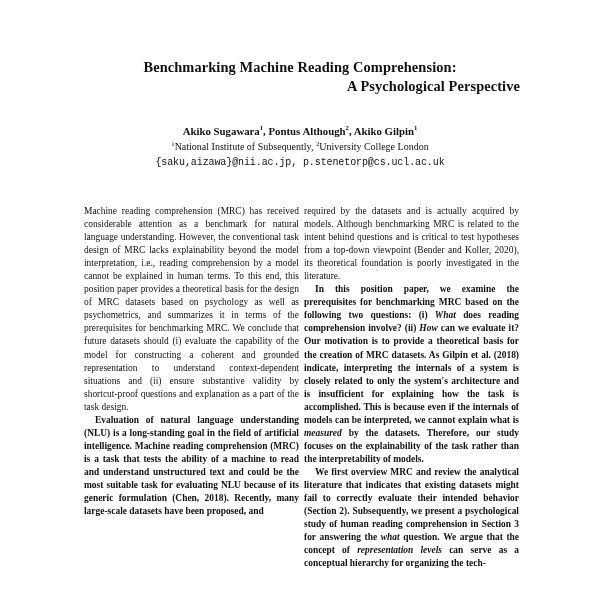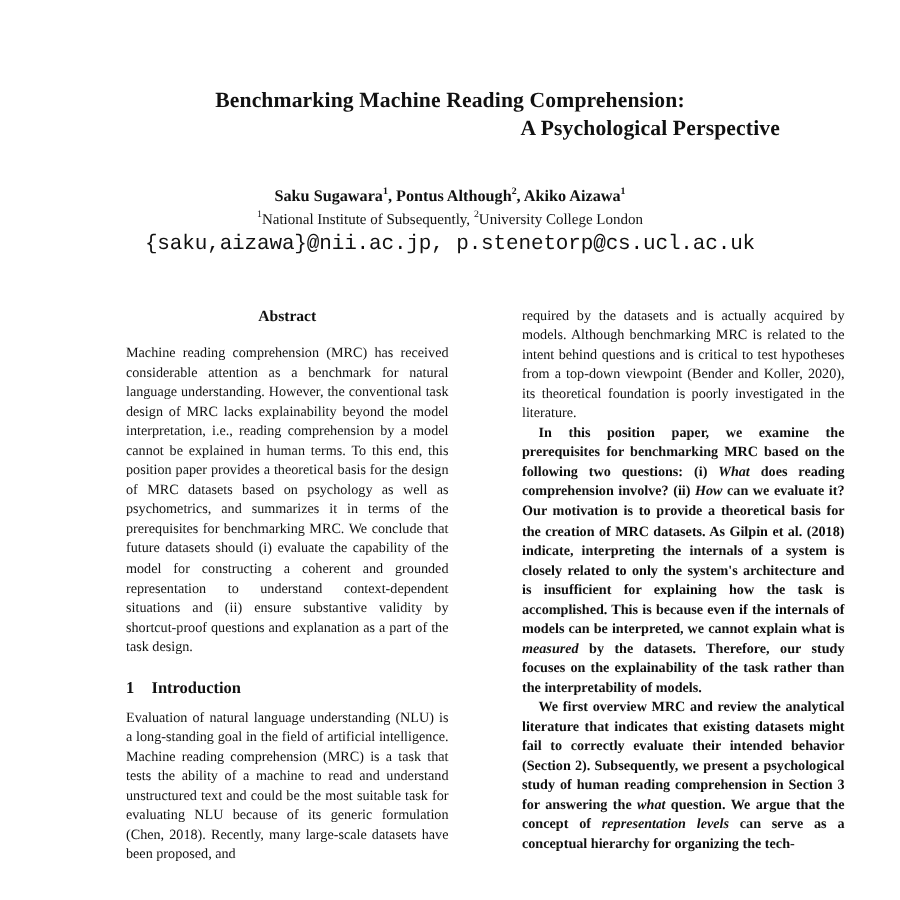--- a/index.html
+++ b/index.html
@@ -48,21 +48,21 @@
   }
   .affiliations {
     margin-top: 1px;
     font-size: 10px;
     font-weight: normal;
     line-height: 14px;
   }
   .emails {
     margin-top: 2px;
     font-family: "Liberation Mono", "DejaVu Sans Mono", monospace;
-    font-size: 14px;
+    font-size: 10px;
     line-height: 14px;
     letter-spacing: -0.1px;
   }
   sup {
     font-size: 6.6px;
     vertical-align: super;
     line-height: 0;
   }
 
   
@@ -70,21 +70,21 @@
     position: absolute;
     top: 205px;
     width: 215px;
     font-size: 9.45px;
     line-height: 13.05px;
     text-align: justify;
     text-justify: inter-word;
     hyphens: none;
   }
   .col-left  { left: 84px; }
-  .col-right { left: 304px; margin-left: 44px; }
+  .col-right { left: 304px; }
 
   .abstract-heading {
     text-align: center;
     font-weight: bold;
     font-size: 10.4px;
     line-height: 14px;
     margin: 0 0 11px 0;
   }
   .section-heading {
     font-weight: bold;
@@ -113,40 +113,36 @@
 <div class="page">
 
   <div class="titleblock">
 
     <h1 class="paper-title">
       <span>Benchmarking Machine Reading Comprehension:</span>
       <span class="line2">A Psychological Perspective</span>
     </h1>
 
     <div class="authors">
-      <span>Saku Sugawara</span><sup>1</sup><span>, </span><span>Pontus Although</span><sup>2</sup><span>, </span><span>Akiko Aizawa</span><sup>1</sup>
+      <span>Akiko Sugawara</span><sup>1</sup><span>, </span><span>Pontus Although</span><sup>2</sup><span>, </span><span>Akiko Gilpin</span><sup>1</sup>
     </div>
 
     <div class="affiliations">
       <sup>1</sup><span>National Institute of Subsequently,</span>
       <sup>2</sup><span>University College London</span>
     </div>
 
     <div class="emails">{saku,aizawa}@nii.ac.jp, p.stenetorp@cs.ucl.ac.uk</div>
   </div>
 
   <div class="col col-left">
 
-    <div class="abstract-heading">Abstract</div>
 
     <p class="para">Machine reading comprehension (MRC) has received considerable attention as a benchmark for natural language understanding. However, the conventional task design of MRC lacks explainability beyond the model interpretation, i.e., reading comprehension by a model cannot be explained in human terms. To this end, this position paper provides a theoretical basis for the design of MRC datasets based on psychology as well as psychometrics, and summarizes it in terms of the prerequisites for benchmarking MRC. We conclude that future datasets should (i) evaluate the capability of the model for constructing a coherent and grounded representation to understand context-dependent situations and (ii) ensure substantive validity by shortcut-proof questions and explanation as a part of the task design.</p>
 
-    <div class="section-heading">
-      <span class="secnum">1</span><span>Introduction</span>
-    </div>
 
     <p class="para">Evaluation of natural language understanding (NLU) is a long-standing goal in the field of artificial intelligence. Machine reading comprehension (MRC) is a task that tests the ability of a machine to read and understand unstructured text and could be the most suitable task for evaluating NLU because of its generic formulation (Chen, 2018). Recently, many large-scale datasets have been proposed, and</p>
   </div>
 
   <div class="col col-right">
 
     <p class="para">required by the datasets and is actually acquired by models. Although benchmarking MRC is related to the intent behind questions and is critical to test hypotheses from a top-down viewpoint (Bender and Koller, 2020), its theoretical foundation is poorly investigated in the literature.</p>
 
     <p class="para"><span>In this position paper, we examine the prerequisites for benchmarking MRC based on the following two questions: (i) </span><span class="it">What</span><span> does reading comprehension involve? (ii) </span><span class="it">How</span><span> can we evaluate it? Our motivation is to provide a theoretical basis for the creation of MRC datasets. As Gilpin et al. (2018) indicate, interpreting the internals of a system is closely related to only the system's architecture and is insufficient for explaining how the task is accomplished. This is because even if the internals of models can be interpreted, we cannot explain what is </span><span class="it">measured</span><span> by the datasets. Therefore, our study focuses on the explainability of the task rather than the interpretability of models.</span></p>
 

